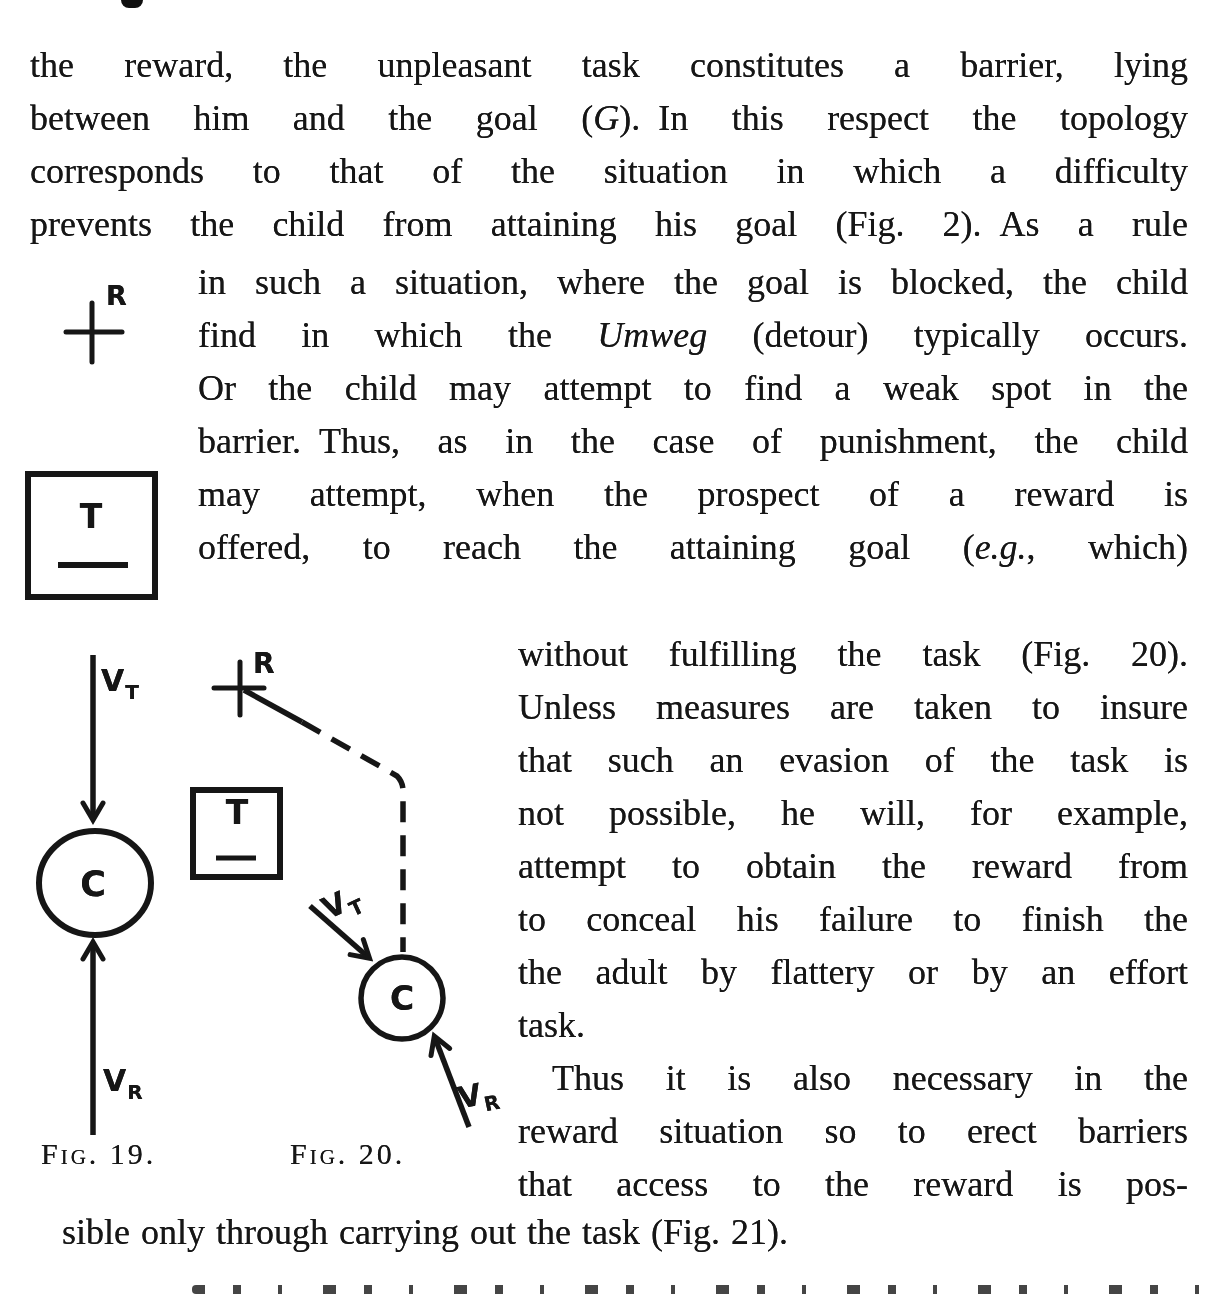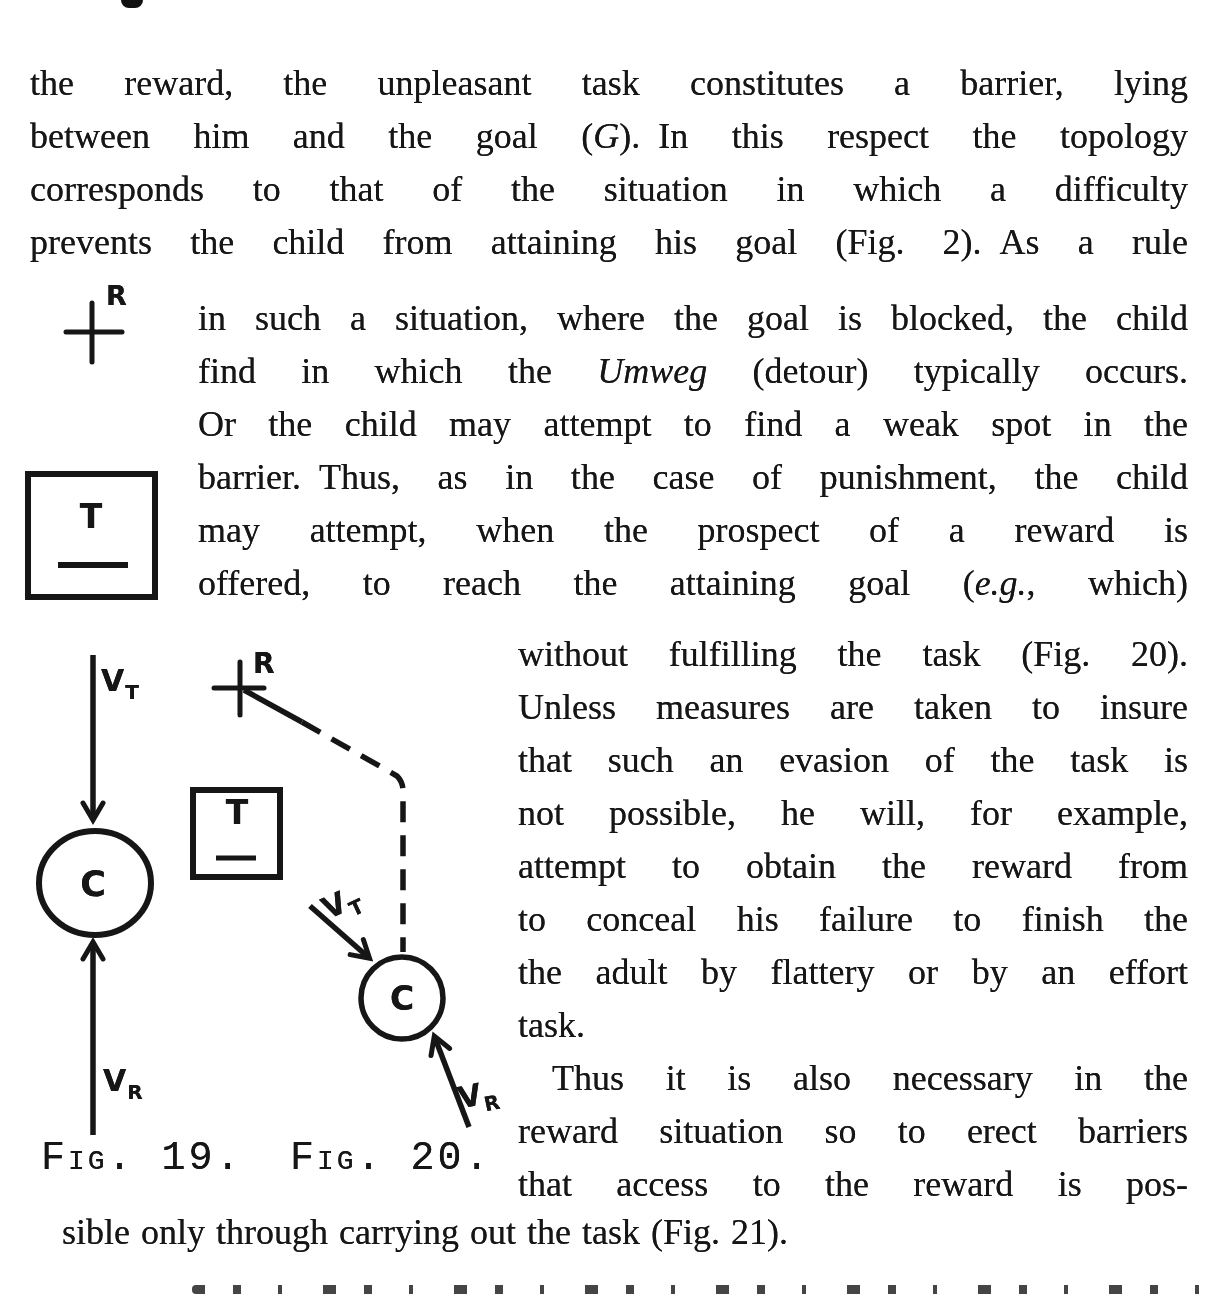--- a/index.html
+++ b/index.html
@@ -35,25 +35,24 @@
   .tlabel  { font-size:33px; transform:translateX(-50%); }
   .clabel  { font-size:35px; transform:translate(-50%,-50%); }
   .vlabel  { font-size:30px; }
   .vlabel sub { font-size:20px; vertical-align:baseline; position:relative; top:8px; left:1px; }
   .rot25 { transform:rotate(-25deg); }
   .rot12 { transform:rotate(-12deg); }
 
   .caption {
     position:absolute;
     font-variant:small-caps;
-    font-size:40px;
+    font-size:30px;
     letter-spacing:3px;
     line-height:1;
     text-shadow:0 0 0.5px rgba(10,10,10,0.85);
-    font-family:Liberation Mono, monospace;
   }
 
   svg.linework { position:absolute; left:0; top:270px; pointer-events:none; }
 
   
   .top-frag {
     position:absolute; left:121px; top:0; width:22px; height:8px;
     background:#101010; border-radius:0 0 9px 9px;
   }
   .bottom-frags {
@@ -68,28 +67,28 @@
   }
 </style>
 </head>
 <body>
 
 <div class="page">
 
   <div class="top-frag"></div>
   <div class="bottom-frags"></div>
 
-  <div class="textblock" style="left:30px; top:57px; width:1158px;">
+  <div class="textblock" style="left:30px; top:39px; width:1158px;">
       <div class="tline just"><span>the reward, the unpleasant task constitutes a barrier, lying</span></div>
       <div class="tline just"><span>between him and the goal (</span><span class="it">G</span><span>). In this respect the topology</span></div>
       <div class="tline just"><span>corresponds to that of the situation in which a difficulty</span></div>
       <div class="tline just"><span>prevents the child from attaining his goal (Fig. 2). As a rule</span></div>
     </div>
 
-  <div class="textblock" style="left:198px; top:256px; width:990px;margin-top:36px;">
+  <div class="textblock" style="left:198px; top:256px; width:990px;">
       <div class="tline just"><span>in such a situation, where the goal is blocked, the child</span></div>
       <div class="tline just"><span>find in which the </span><span class="it">Umweg</span><span> (detour) typically occurs.</span></div>
       <div class="tline just"><span>Or the child may attempt to find a weak spot in the</span></div>
       <div class="tline just"><span>barrier. Thus, as in the case of punishment, the child</span></div>
       <div class="tline just"><span>may attempt, when the prospect of a reward is</span></div>
       <div class="tline just"><span>offered, to reach the attaining goal (</span><span class="it">e.g.</span><span>, which)</span></div>
     </div>
 
   <div class="textblock" style="left:518px; top:628px; width:670px;">
       <div class="tline just"><span>without fulfilling the task (Fig. 20).</span></div>

